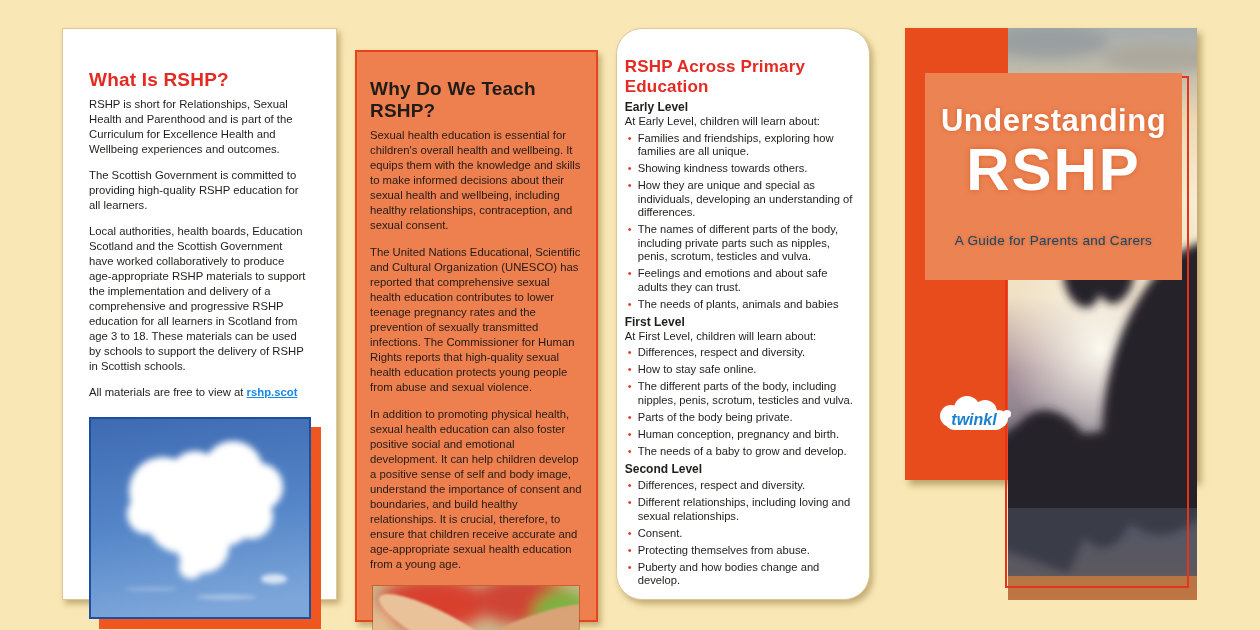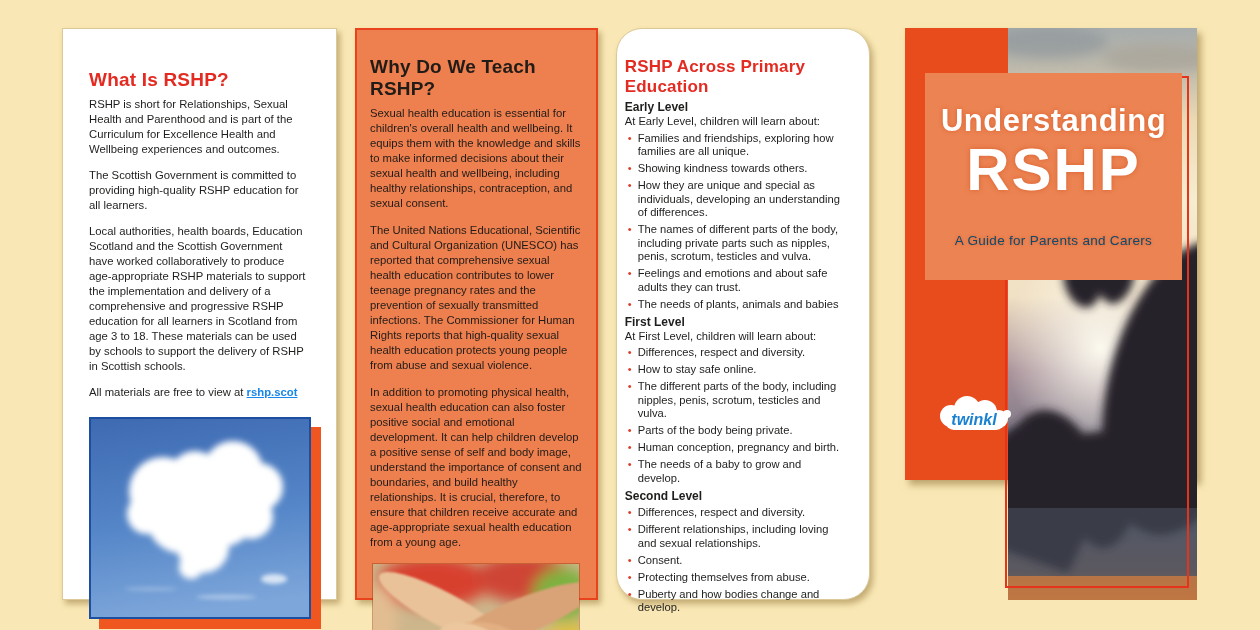--- a/index.html
+++ b/index.html
@@ -22,21 +22,21 @@
     height:572px;
     box-shadow:3px 4px 6px rgba(130,95,35,.45);
     border:1px solid #dcc998;
   }
   .panel-white { background:#ffffff; }
   .panel-orange {
     background:#ee7f4e;
     border:2px solid #e8431c;
   }
   #panel1 { width:275px; padding:40px 26px 0 26px; }
-  #panel2 { width:257px; padding:26px 14px 0 13px; }
+  #panel2 { width:257px; padding:26px 14px 0 13px;margin-top:22px; }
   #panel3 { width:270px; padding:28px 12px 0 8px;border-radius:26px; }
 
   .h-red {
     color:#e32b22; font-weight:bold; font-size:19px;
     margin-bottom:6px; letter-spacing:.2px;
   }
   .h-dark {
     color:#211c18; font-weight:bold; font-size:19px;
     margin-bottom:6px; letter-spacing:.2px;
   }
@@ -60,21 +60,21 @@
   
   .photo2 {
     width:208px; height:162px; margin:13px auto 0 auto;
     border:1px solid rgba(150,60,20,.45); overflow:hidden;
   }
 
   
   .level-title { font-size:12px; font-weight:bold; margin:3px 0 1px 0; }
   #panel3 .h-red { font-size:17px; margin-bottom:2px; }
   .level-intro { font-size:11.2px; line-height:13px; margin-bottom:2px; }
-  ul.blist { list-style:none; margin:0 13px 2px 0; }
+  ul.blist { list-style:none; margin:0 0 2px 0; }
   ul.blist li {
     position:relative; padding-left:13px;
     font-size:11.2px; line-height:13.5px; margin:3.5px 0;
   }
   ul.blist li::before {
     content:"•"; position:absolute; left:3px; top:0;
     color:#e03a26; font-size:11px; line-height:13.5px;
   }
 
   

